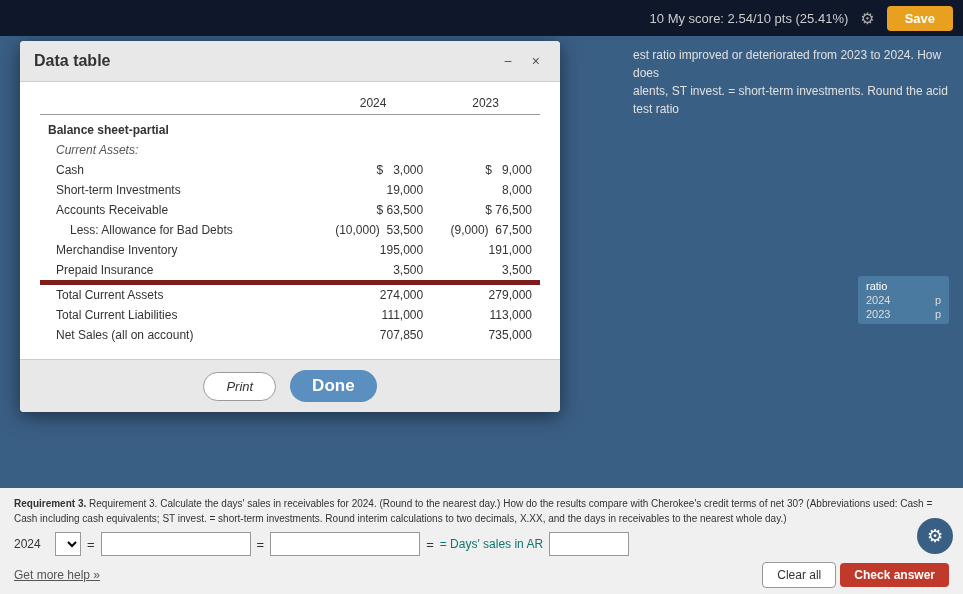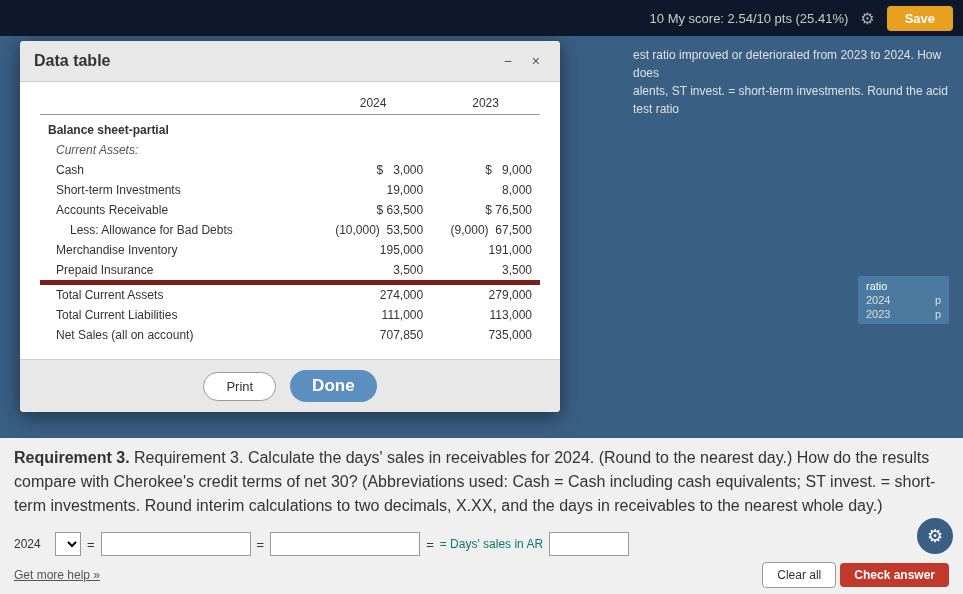--- a/index.html
+++ b/index.html
@@ -162,20 +162,21 @@
       border-radius: 0 0 4px 4px;
     }
     .btn-print {
       background: white;
       border: 1px solid #999;
       border-radius: 20px;
       padding: 6px 22px;
       font-size: 13px;
       cursor: pointer;
       color: #333;
+      font-style: italic;
     }
     .btn-done {
       background: #5a8fc0;
       border: none;
       border-radius: 20px;
       padding: 6px 22px;
       font-size: 17px;
       font-weight: bold;
       color: white;
       cursor: pointer;
@@ -184,24 +185,24 @@
     
     .bottom-section {
       position: absolute;
       bottom: 0;
       left: 0;
       width: 963px;
       background: #f5f5f5;
       padding: 8px 14px 6px;
     }
     .req3-text {
-      font-size: 16px;
+      font-size: 10px;
       color: #333;
       line-height: 1.5;
-      margin-bottom: 14px;
+      margin-bottom: 6px;
     }
     .req3-text strong {
       font-weight: bold;
     }
     .calc-row {
       display: flex;
       align-items: center;
       gap: 6px;
       margin-bottom: 6px;
       font-size: 12px;

